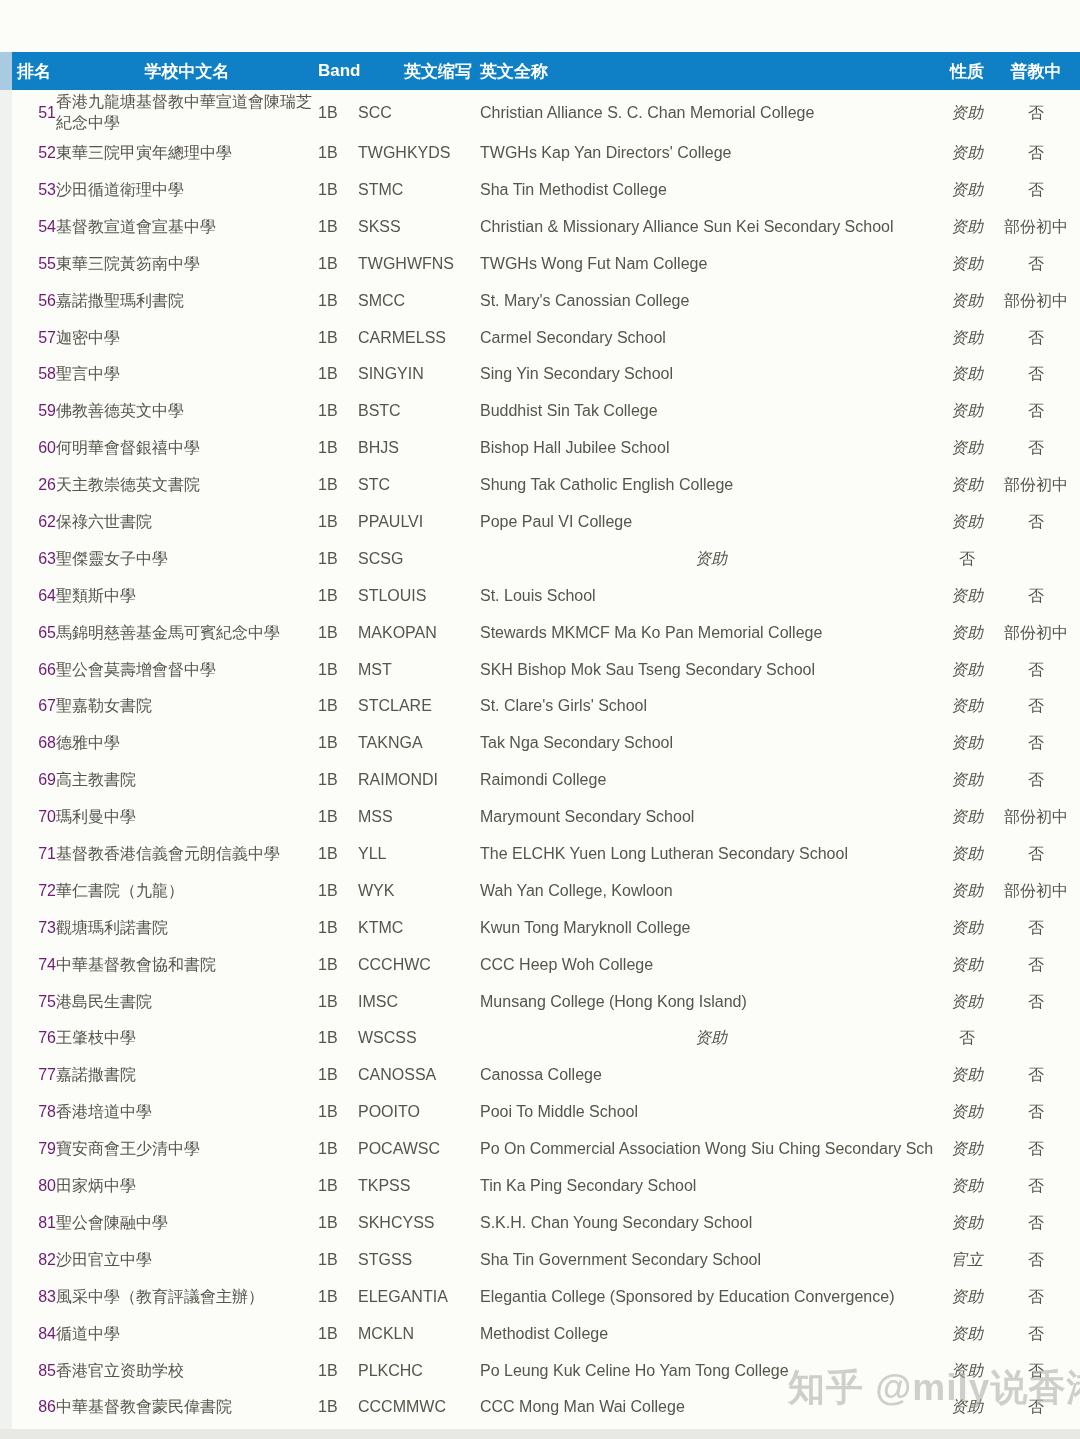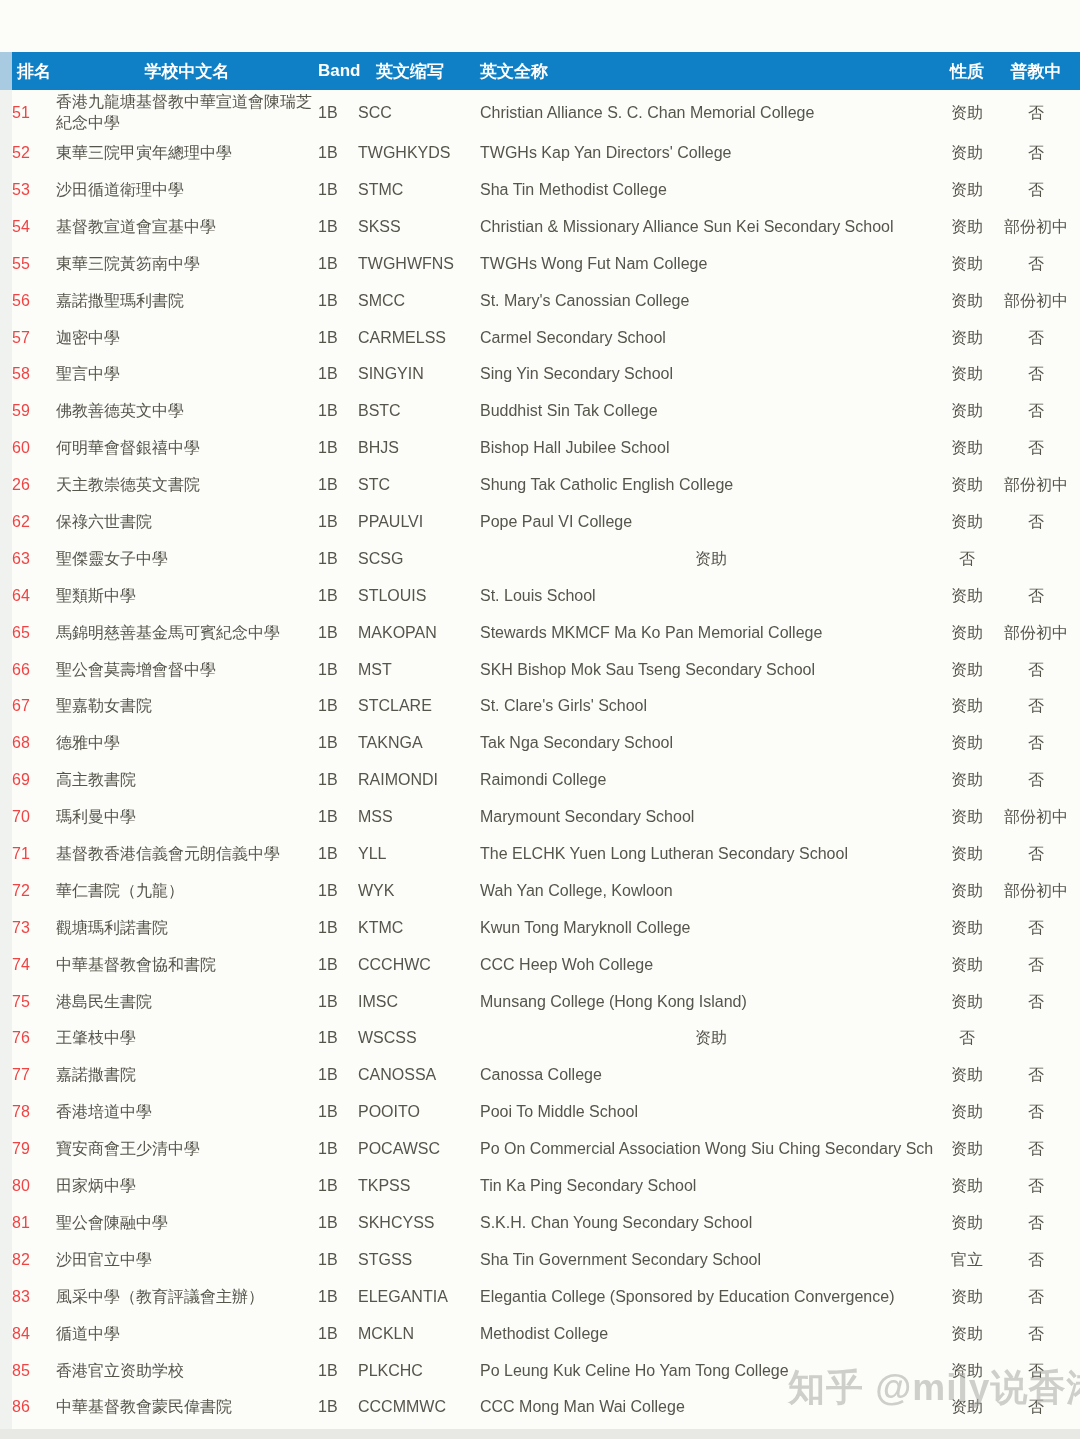--- a/index.html
+++ b/index.html
@@ -15,32 +15,32 @@
 
   
   .gutter-head{position:absolute;left:0;top:52px;width:12px;height:38px;background:#a9cbe2;}
   .gutter-body{position:absolute;left:0;top:90px;width:12px;height:1339px;background:#f0f2f0;}
 
   
   .grid-cols{display:grid;grid-template-columns:44px 262px 40px 122px 1fr 50px 88px;}
   .thead{position:absolute;top:52px;left:12px;width:1068px;height:38px;background:#0f80c6;color:#ffffff;
     align-items:center;font-size:17px;font-weight:700;}
   .thead .th{text-align:center;white-space:nowrap;}
-  .thead .th.abbr-h{text-align:left;padding-left:18px;}
+  .thead .th.abbr-h{text-align:left;padding-left:18px;margin-left:28px;}
   .thead .th.en-h{text-align:left;}
 
   .tbody{position:absolute;top:90px;left:12px;width:1068px;}
   .row{min-height:36.9px;align-items:center;color:#56554b;font-size:16px;line-height:1.32;background:transparent;}
   .cell{padding:1px 0;}
-  .c-rank{text-align:left;color:#ef4444;}
+  .c-rank{text-align:right;color:#701a75;}
   .c-zh{padding-right:6px;}
   .c-band{text-align:left;}
   .c-abbr{text-align:left;}
   .c-en{white-space:nowrap;overflow:hidden;padding-right:4px;}
-  .c-nature{text-align:center;}
+  .c-nature{text-align:center;font-style:italic;}
   .c-pth{text-align:center;white-space:nowrap;}
 
   
   .bottom-strip{position:absolute;left:0;bottom:0;width:100%;height:10px;background:#e8e8e5;}
   .wm-bottom{position:absolute;left:788px;top:1363px;font-size:37px;font-weight:700;color:#a9a9a4;
     opacity:.55;white-space:nowrap;letter-spacing:1px;}
 </style>
 </head>
 <body>
 

